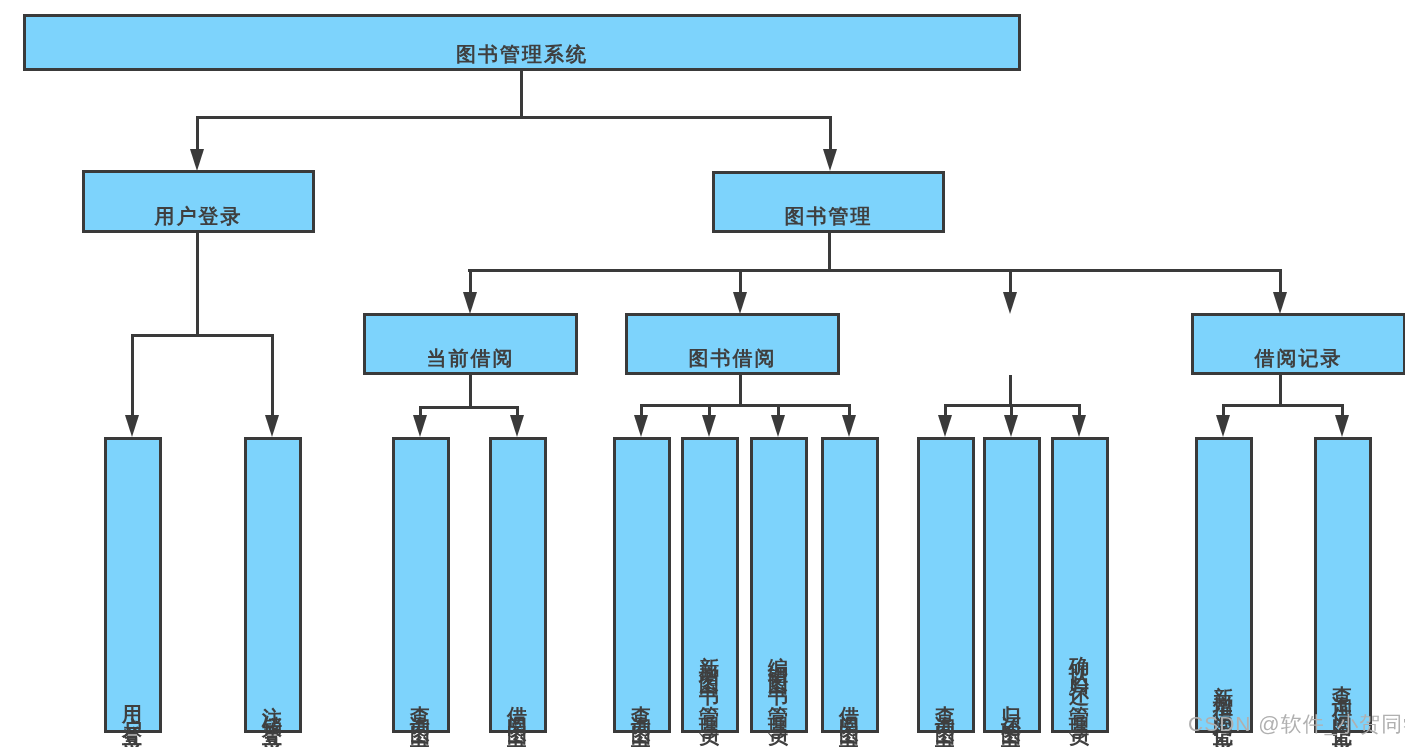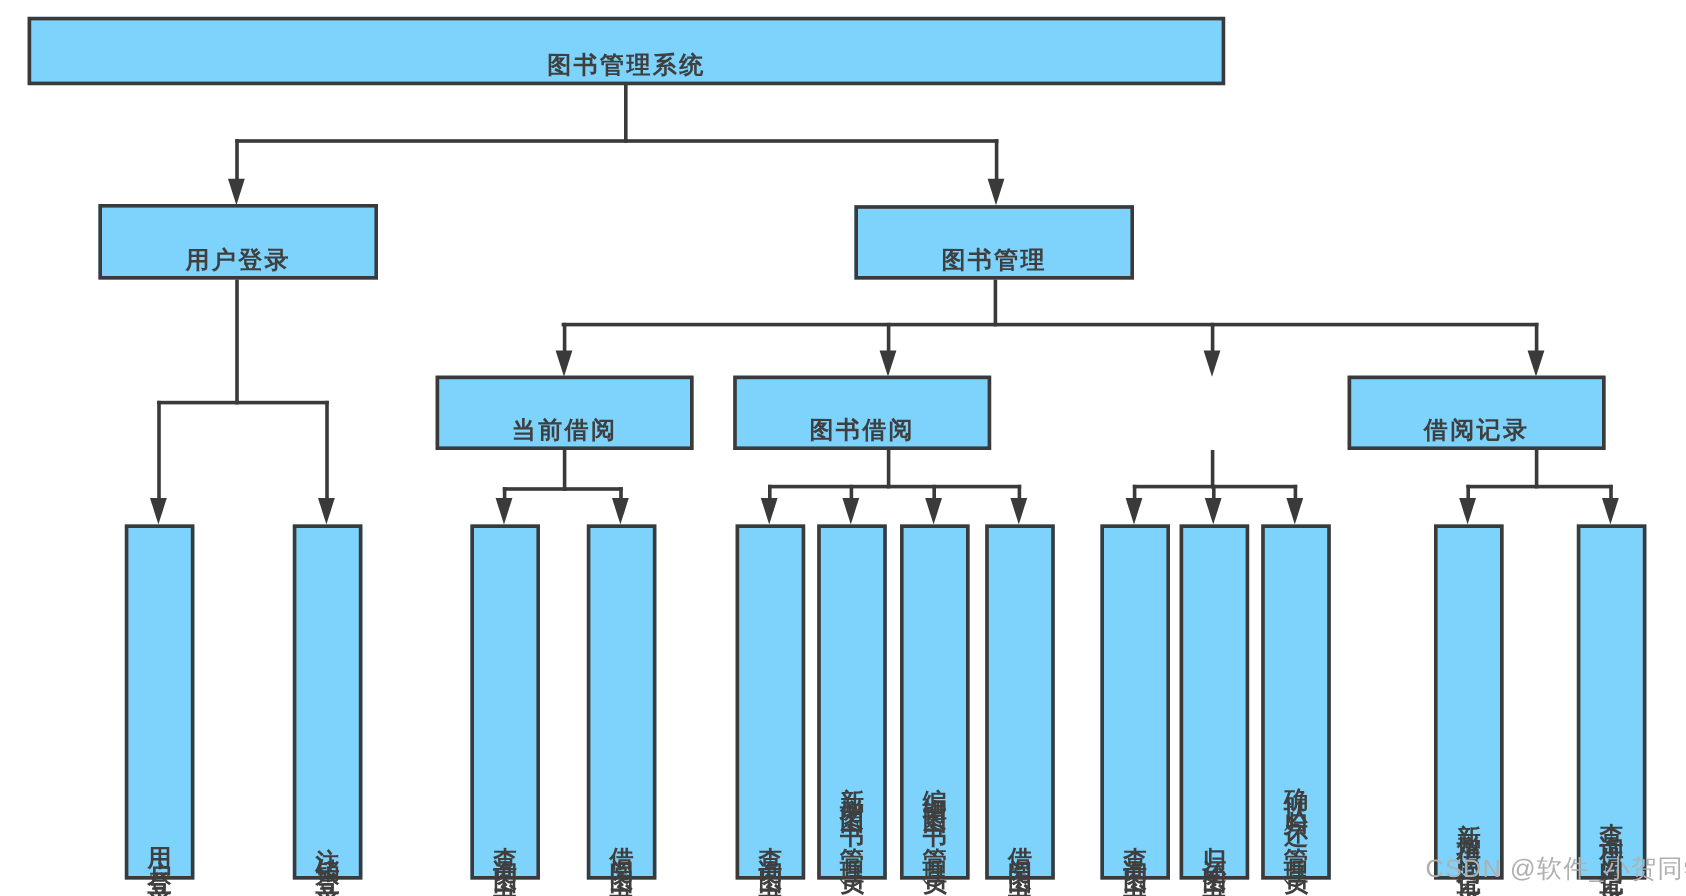--- a/index.html
+++ b/index.html
@@ -82,24 +82,24 @@
   <div class="vline" style="left:739px;top:269px;height:26px;"></div>
   <div class="arrow" style="left:733px;top:292px;"></div>
   <div class="vline" style="left:1009px;top:269px;height:26px;"></div>
   <div class="arrow" style="left:1003px;top:292px;"></div>
   <div class="vline" style="left:1279px;top:269px;height:26px;"></div>
   <div class="arrow" style="left:1273px;top:292px;"></div>
 
   <div class="box l3" style="left:363px;">
     <span>当前借阅</span>
   </div>
-  <div class="box l3" style="left:611px;">
+  <div class="box l3" style="left:625px;">
     <span>图书借阅</span>
   </div>
-  <div class="box l3" style="left:1123px;">
+  <div class="box l3" style="left:1191px;">
     <span>借阅记录</span>
   </div>
 
   <div class="vline" style="left:469px;top:375px;height:34px;"></div>
   <div class="hline" style="left:419px;top:406px;width:100px;"></div>
   <div class="vline" style="left:419px;top:406px;height:12px;"></div>
   <div class="arrow" style="left:413px;top:415px;"></div>
   <div class="vline" style="left:516px;top:406px;height:12px;"></div>
   <div class="arrow" style="left:510px;top:415px;"></div>
 

